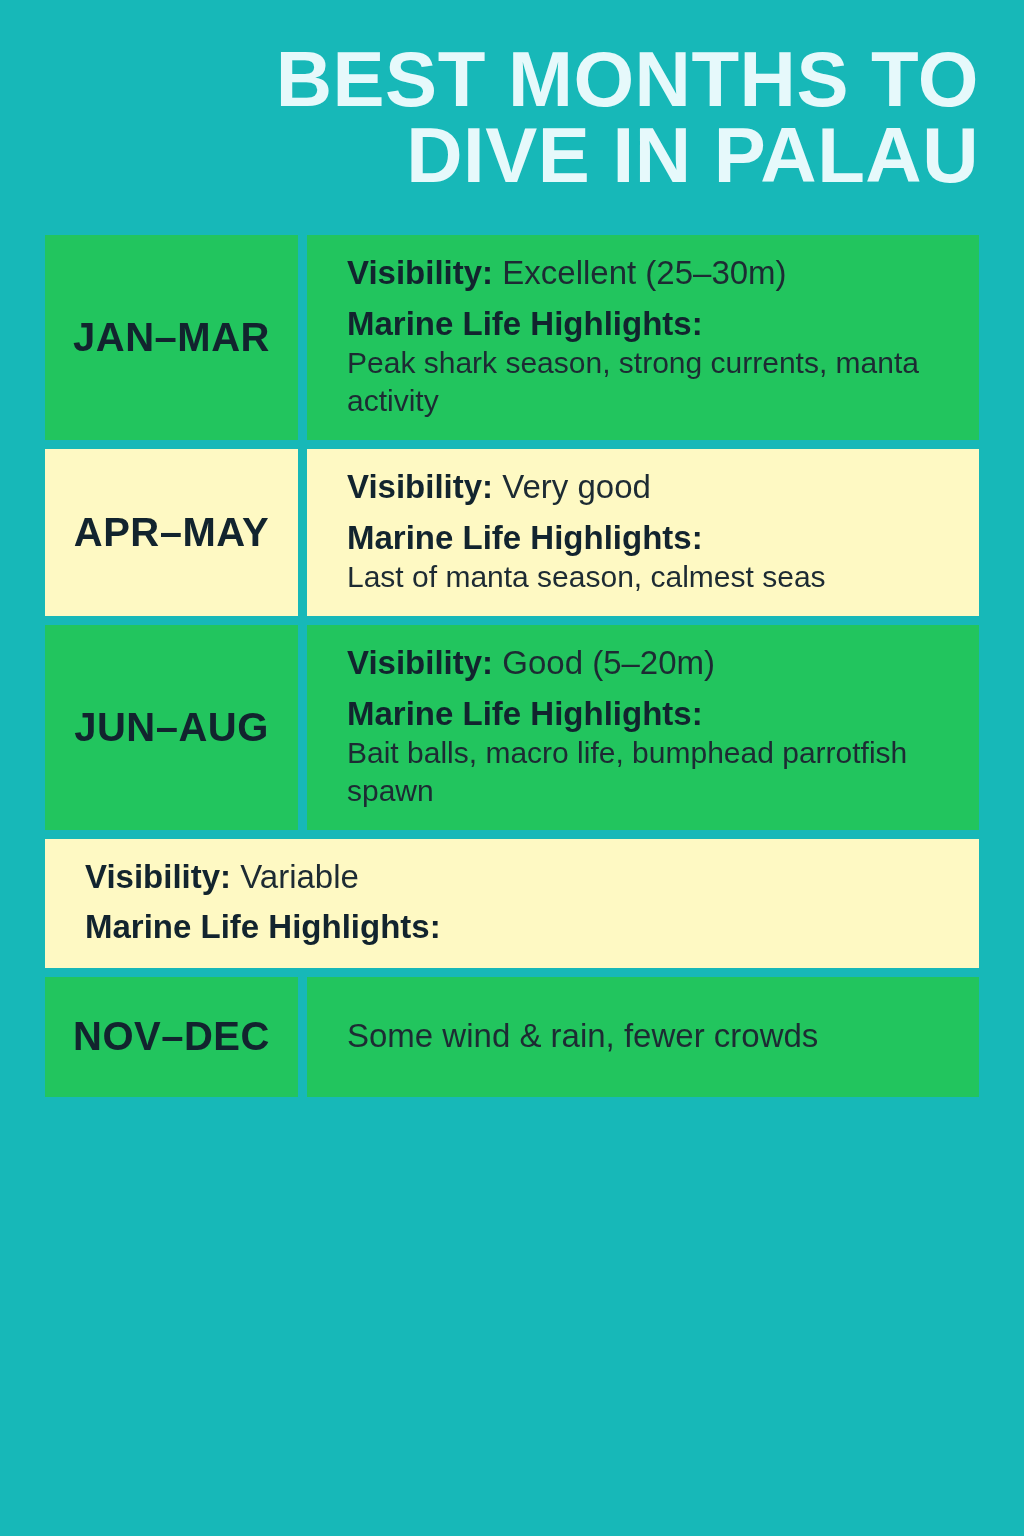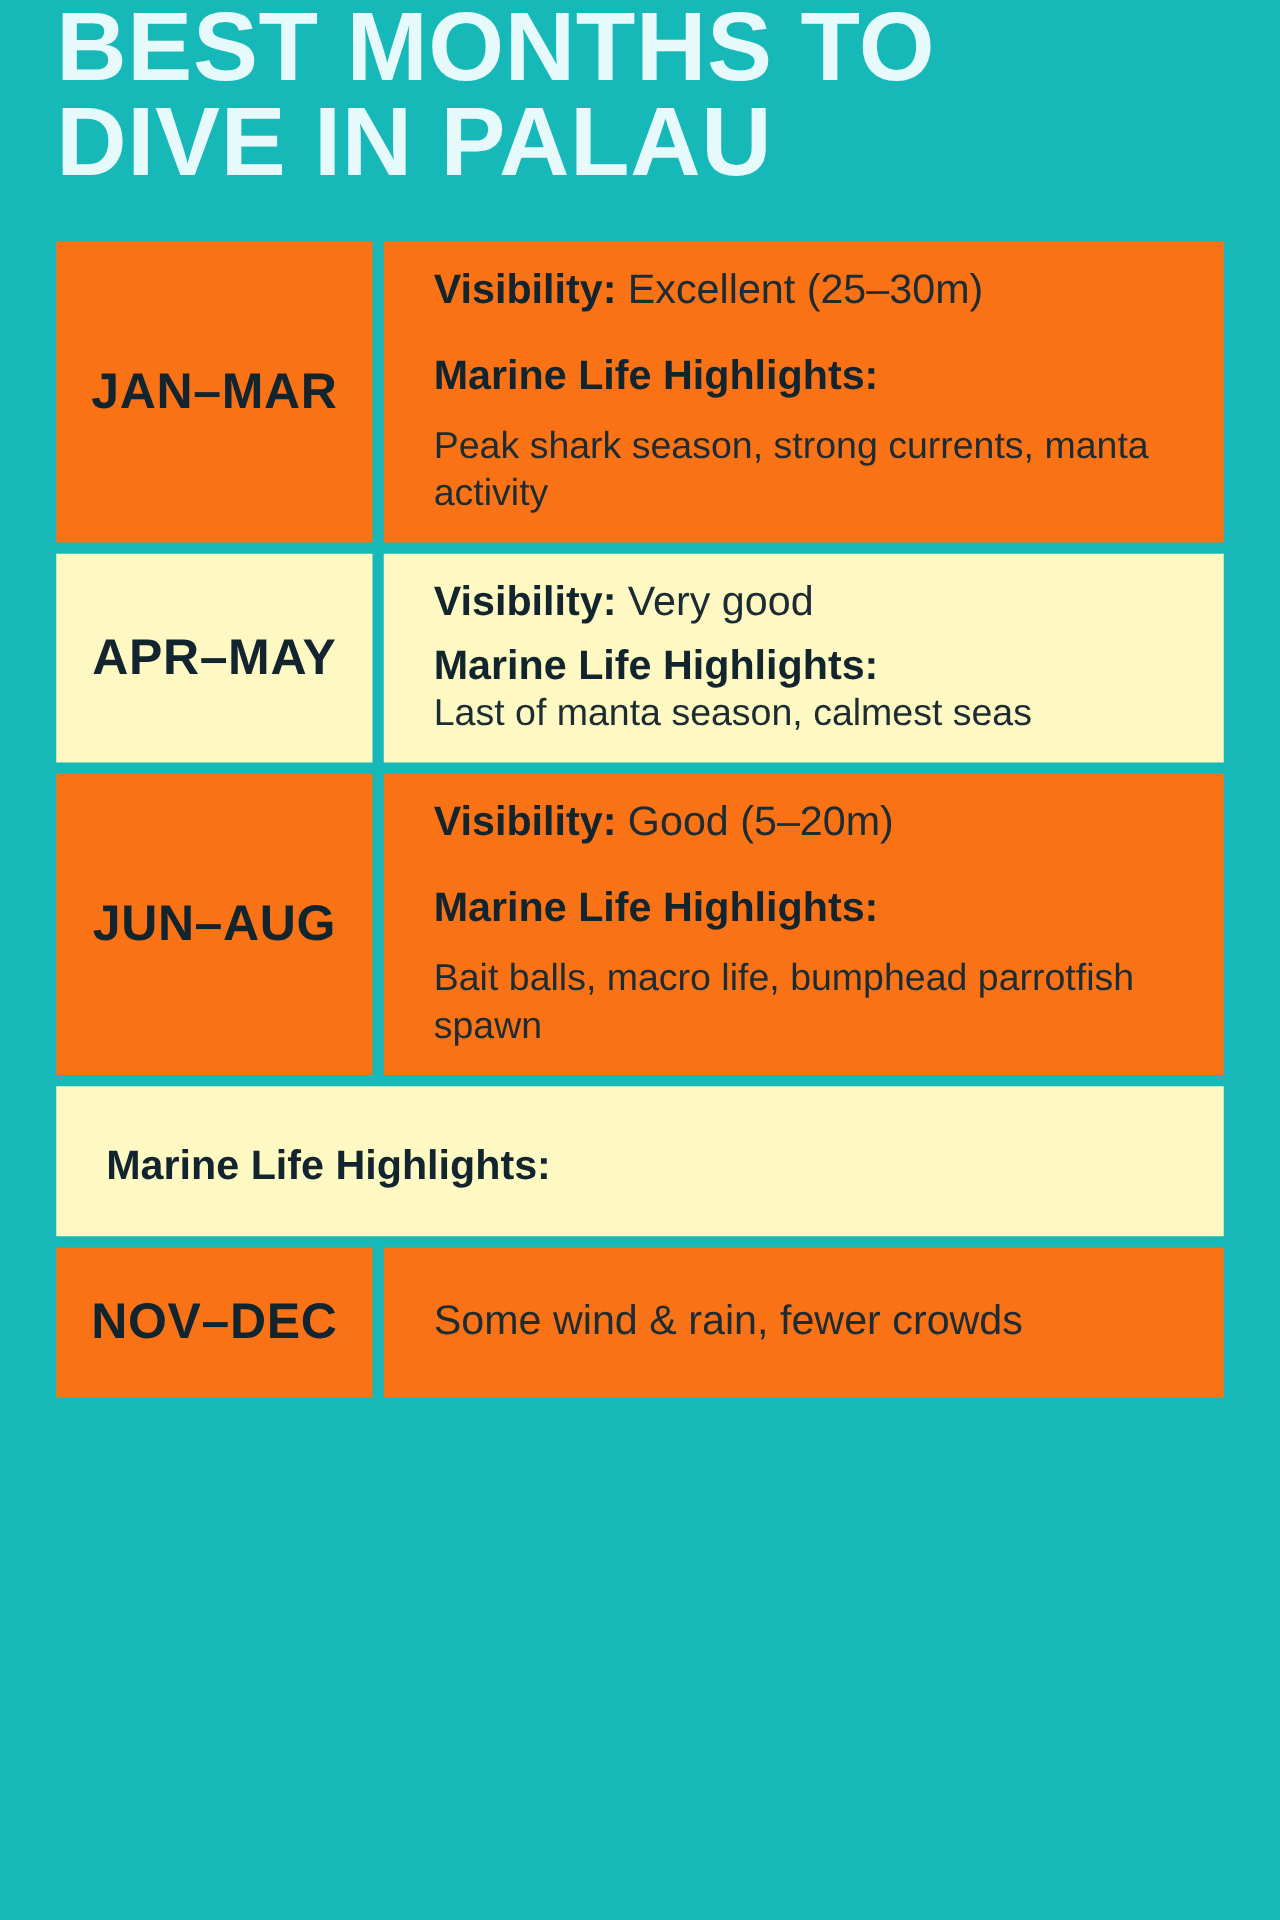--- a/index.html
+++ b/index.html
@@ -14,26 +14,27 @@
     overflow: hidden;
   }
   .page {
     position: relative;
     width: 1024px;
     height: 1536px;
     box-sizing: border-box;
     padding: 0 45px;
   }
   .title {
-    text-align: left;
+    text-align: right;
     color: #e6f9fb;
     font-weight: bold;
     font-size: 78px;
     line-height: 0.97;
     letter-spacing: 0.5px;
+    padding-top: 42px;
     text-transform: uppercase;
     font-family: "Liberation Sans", sans-serif;
   }
   .title .line2 {
     display: block;
   }
   .table {
     margin-top: 42px;
     display: flex;
     flex-direction: column;
@@ -56,22 +57,21 @@
   .row .detail-cell {
     flex: 1 1 auto;
     box-sizing: border-box;
     padding: 17px 26px 20px 40px;
     display: flex;
     flex-direction: column;
     justify-content: center;
   }
   .row.light .month-cell,
   .row.light .detail-cell {
-    background: #f97316;
-    gap: 18px;
+    background: #22c55e;
   }
   .row.dark .month-cell,
   .row.dark .detail-cell {
     background: #fef9c3;
   }
   .month-label {
     font-size: 40px;
     font-weight: bold;
     color: #12242e;
     letter-spacing: 0.5px;
@@ -150,20 +150,24 @@
         </div>
         <div class="detail-line gap">
           <span class="lbl">Marine Life Highlights:</span>
         </div>
         <div class="body-text">Bait balls, macro life, bumphead parrotfish spawn</div>
       </div>
     </div>
 
     <div class="row dark">
       <div class="detail-cell">
+        <div class="detail-line">
+          <span class="lbl">Visibility:</span>
+          <span>Variable</span>
+        </div>
         <div class="detail-line gap">
           <span class="lbl">Marine Life Highlights:</span>
         </div>
       </div>
     </div>
 
     <div class="row light">
       <div class="month-cell">
         <div class="month-label">NOV–DEC</div>
       </div>

